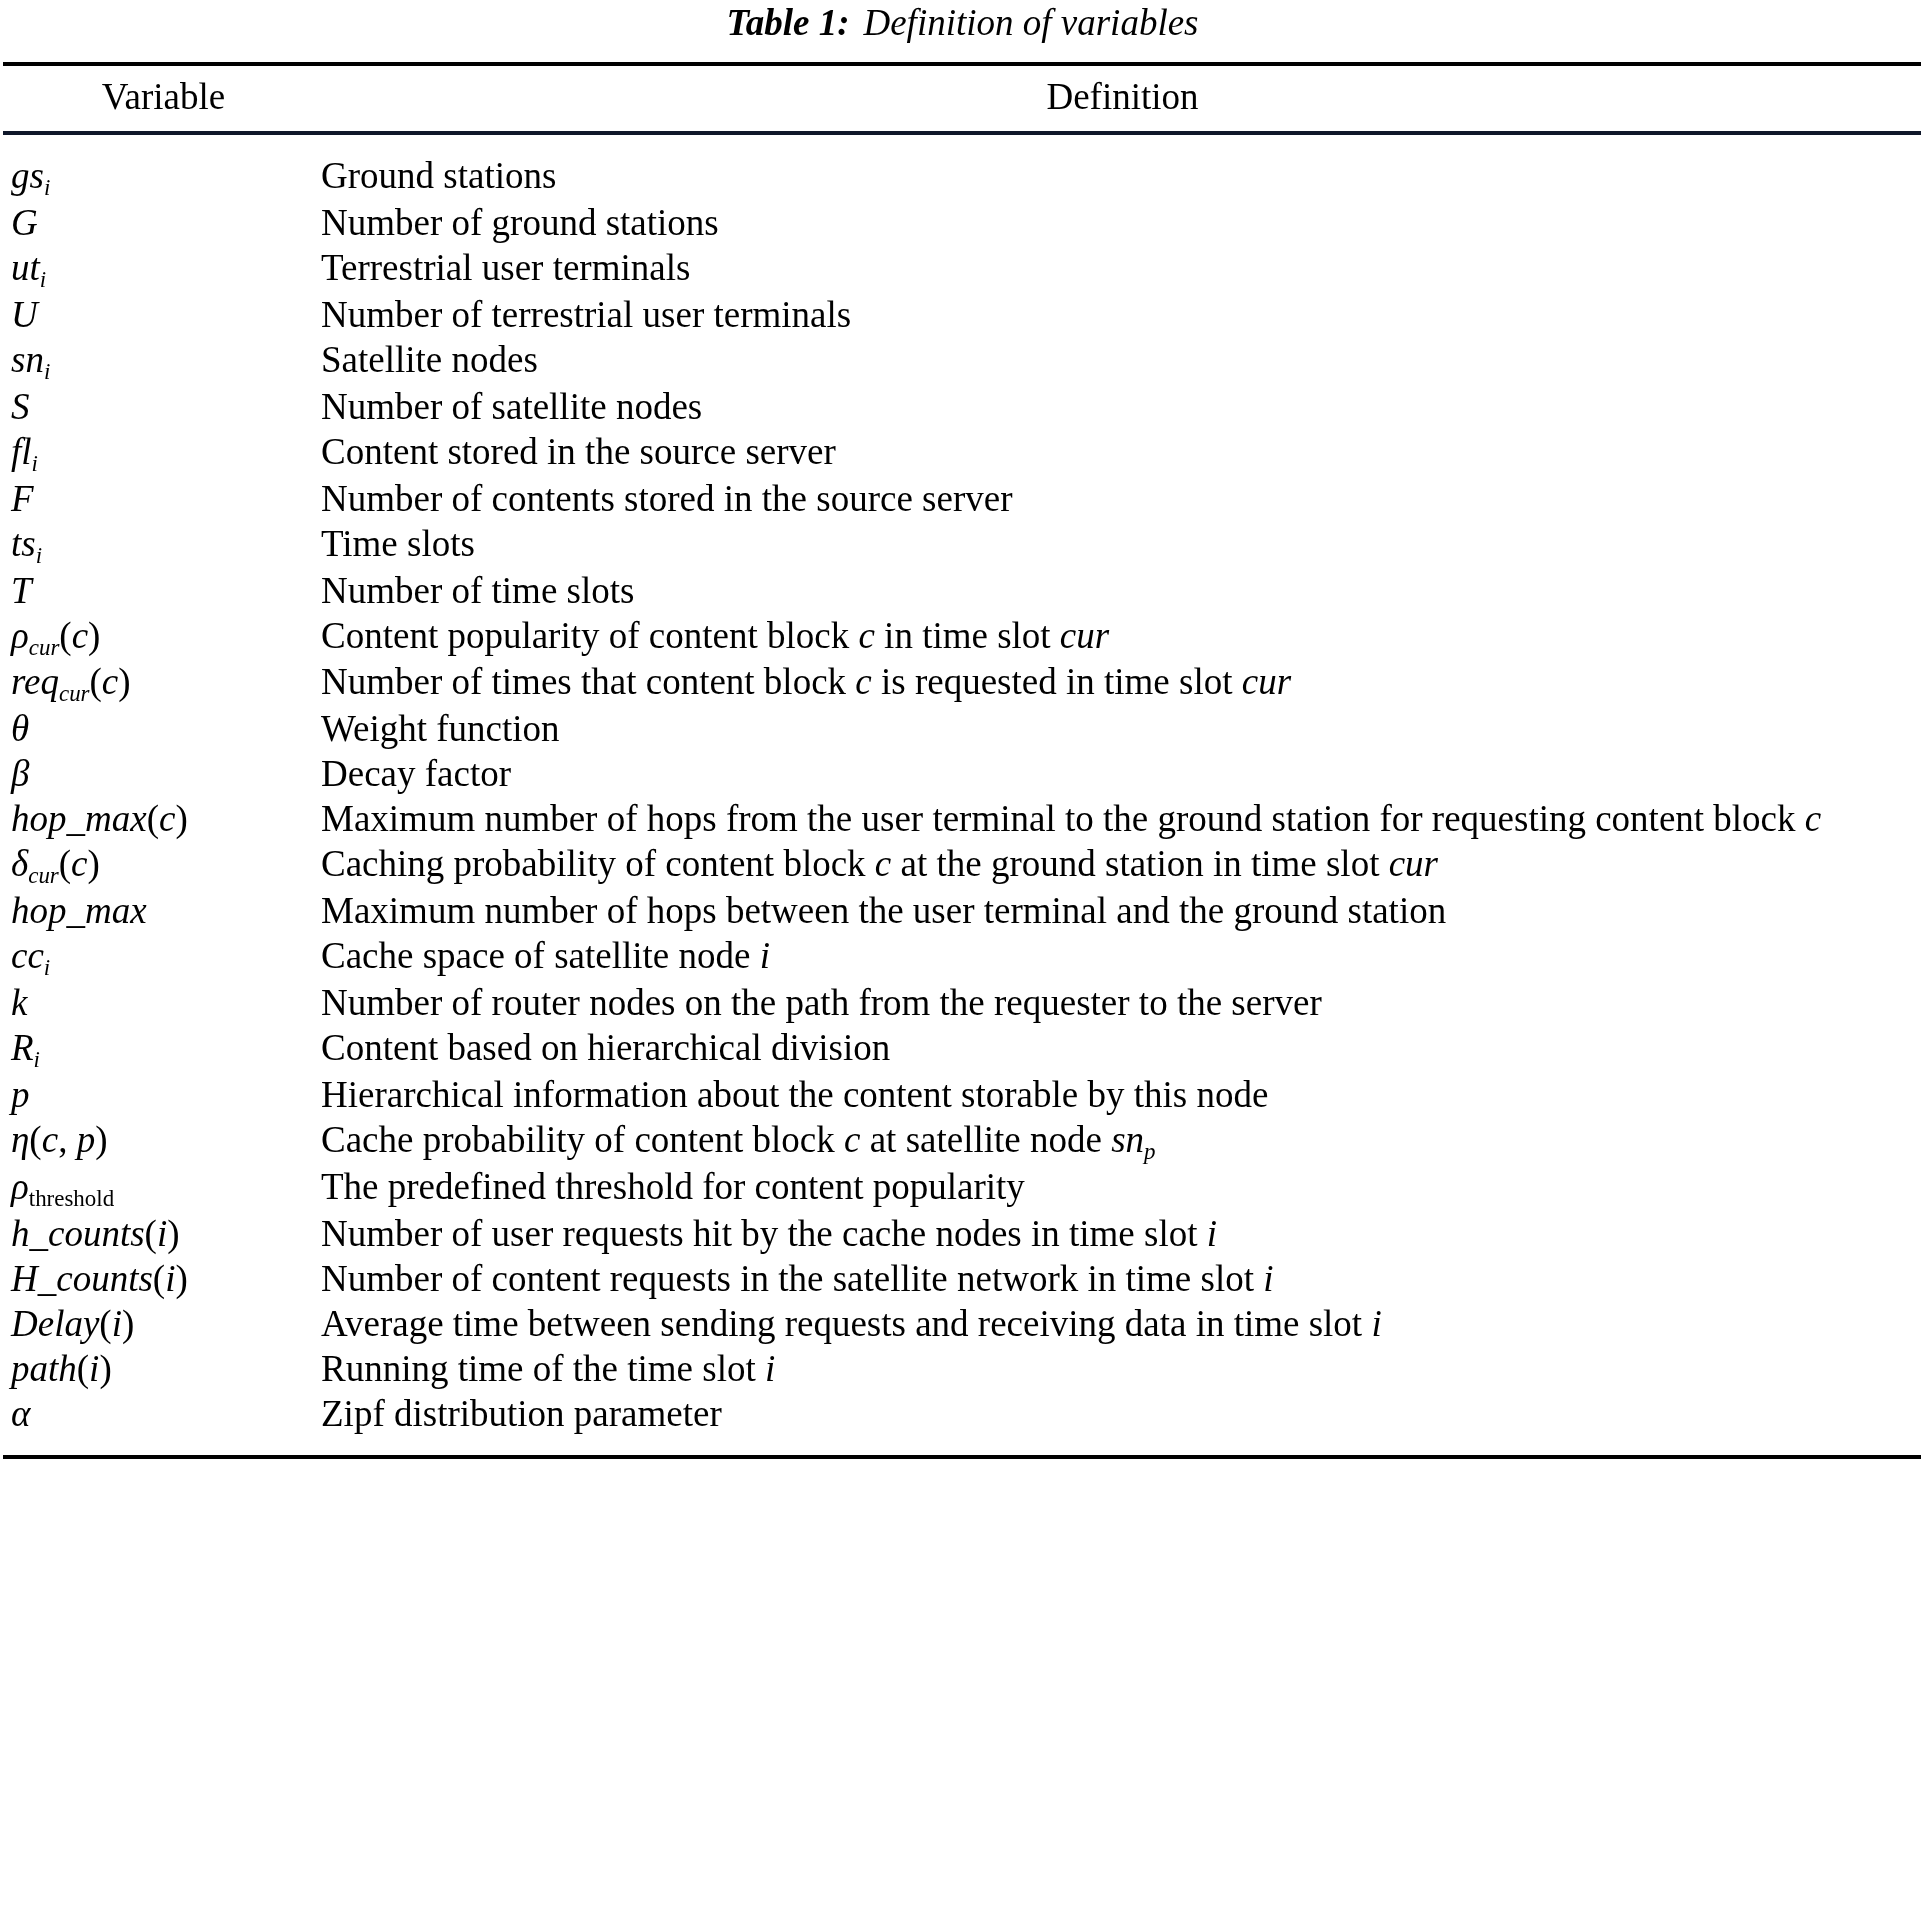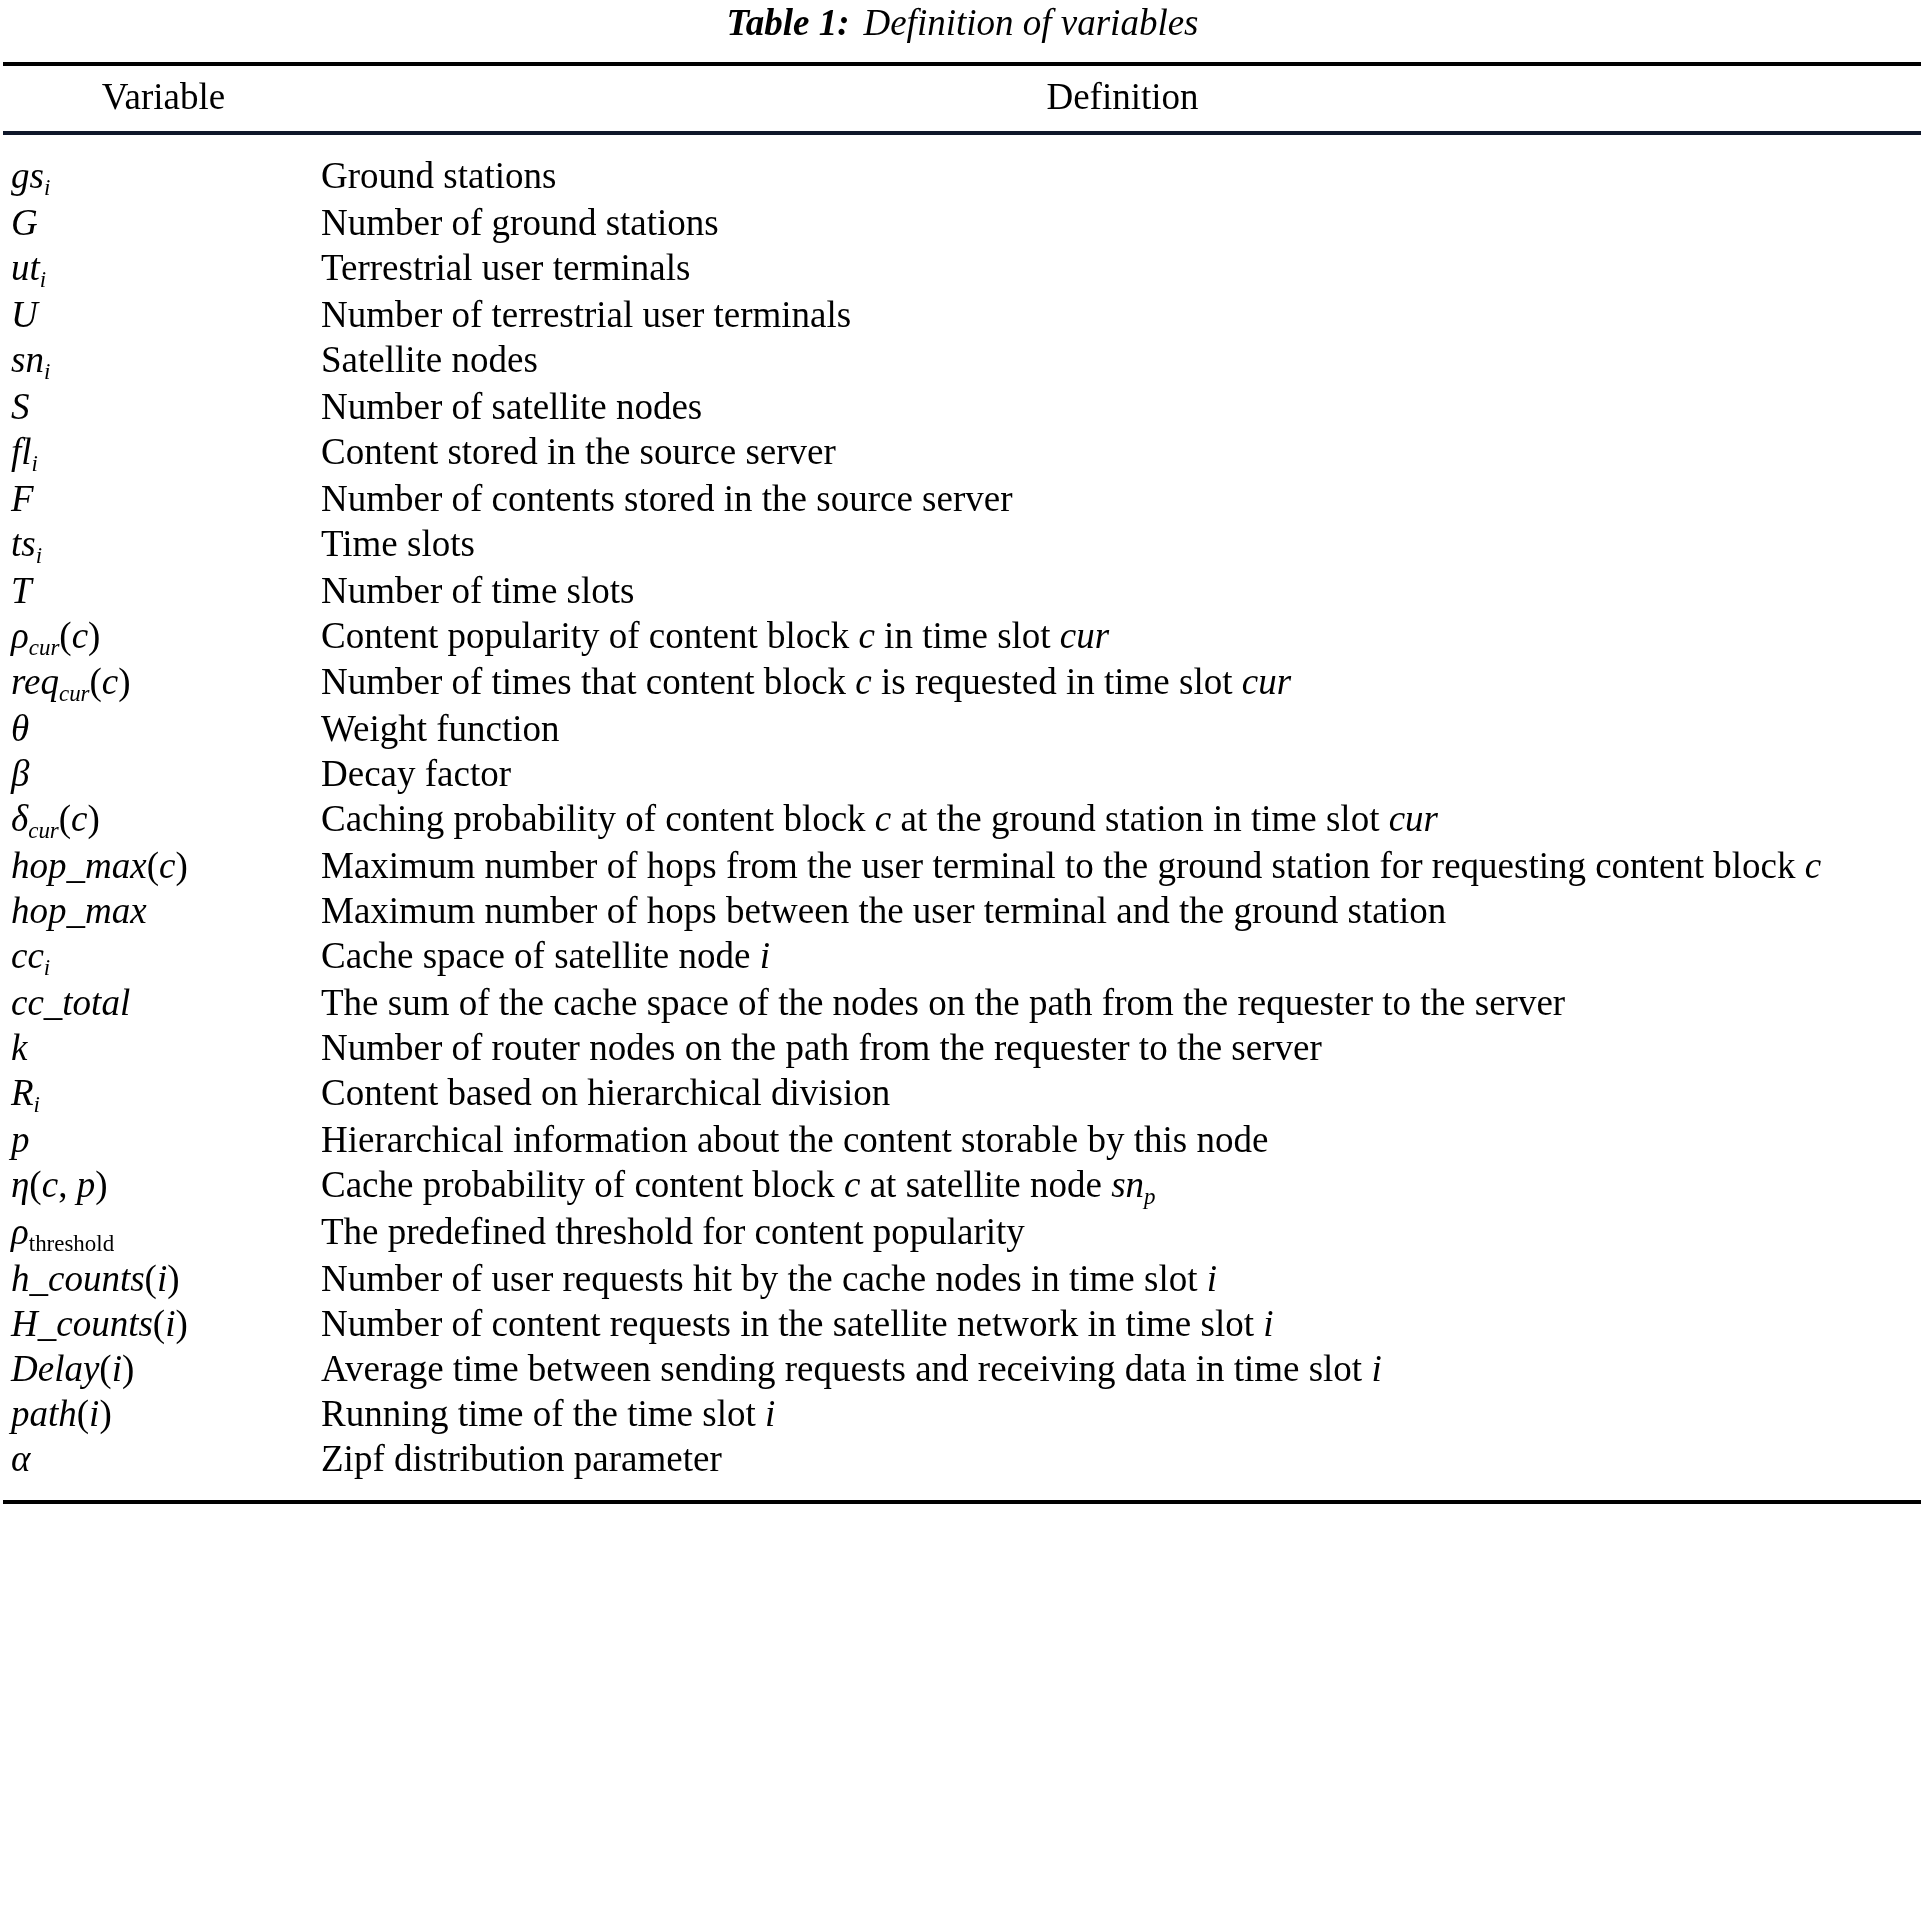--- a/index.html
+++ b/index.html
@@ -189,43 +189,39 @@
           <td class="var-cell"><span class="gk">θ</span></td>
           <td class="def-cell">Weight function</td>
         </tr>
 
         <tr>
           <td class="var-cell"><span class="gk">β</span></td>
           <td class="def-cell">Decay factor</td>
         </tr>
 
         <tr>
+          <td class="var-cell"><span class="us">hop_max</span><span class="paren">(</span><span class="mi">c</span><span class="paren">)</span></td>
+          <td class="def-cell">Maximum number of hops from the user terminal to the ground station for requesting content block <span class="mi">c</span></td>
+        </tr>
+
+        <tr>
           <td class="var-cell"><span class="gk">δ</span><span class="sub">cur</span><span class="paren">(</span><span class="mi">c</span><span class="paren">)</span></td>
           <td class="def-cell">Caching probability of content block <span class="mi">c</span> at the ground station in time slot <span class="mi">cur</span></td>
         </tr>
 
         <tr>
-          <td class="var-cell"><span class="us">hop_max</span><span class="paren">(</span><span class="mi">c</span><span class="paren">)</span></td>
-          <td class="def-cell">Maximum number of hops from the user terminal to the ground station for requesting content block <span class="mi">c</span></td>
-        </tr>
-
-        <tr>
           <td class="var-cell"><span class="us">hop_max</span></td>
           <td class="def-cell">Maximum number of hops between the user terminal and the ground station</td>
         </tr>
 
         <tr>
           <td class="var-cell"><span class="mi">cc</span><span class="sub">i</span></td>
           <td class="def-cell">Cache space of satellite node <span class="mi">i</span></td>
         </tr>
 
-        <tr>
-          <td class="var-cell"><span class="us">cc_total</span></td>
-          <td class="def-cell">The sum of the cache space of the nodes on the path from the requester to the server</td>
-        </tr>
 
         <tr>
           <td class="var-cell"><span class="mi">k</span></td>
           <td class="def-cell">Number of router nodes on the path from the requester to the server</td>
         </tr>
 
         <tr>
           <td class="var-cell"><span class="mi">R</span><span class="sub">i</span></td>
           <td class="def-cell">Content based on hierarchical division</td>
         </tr>

